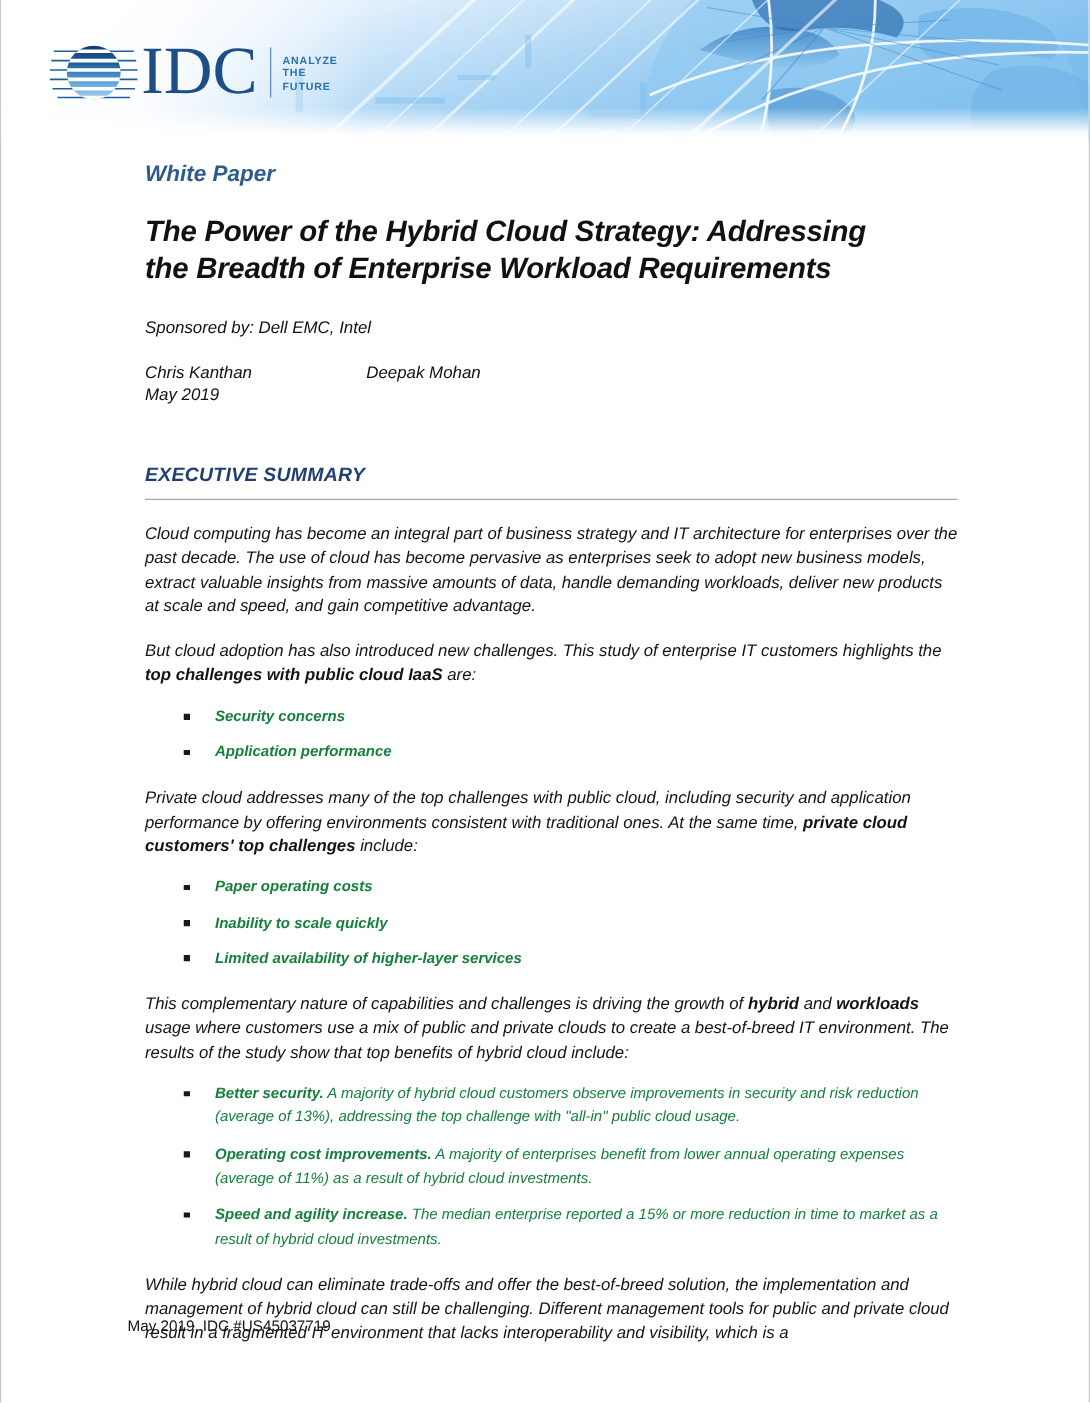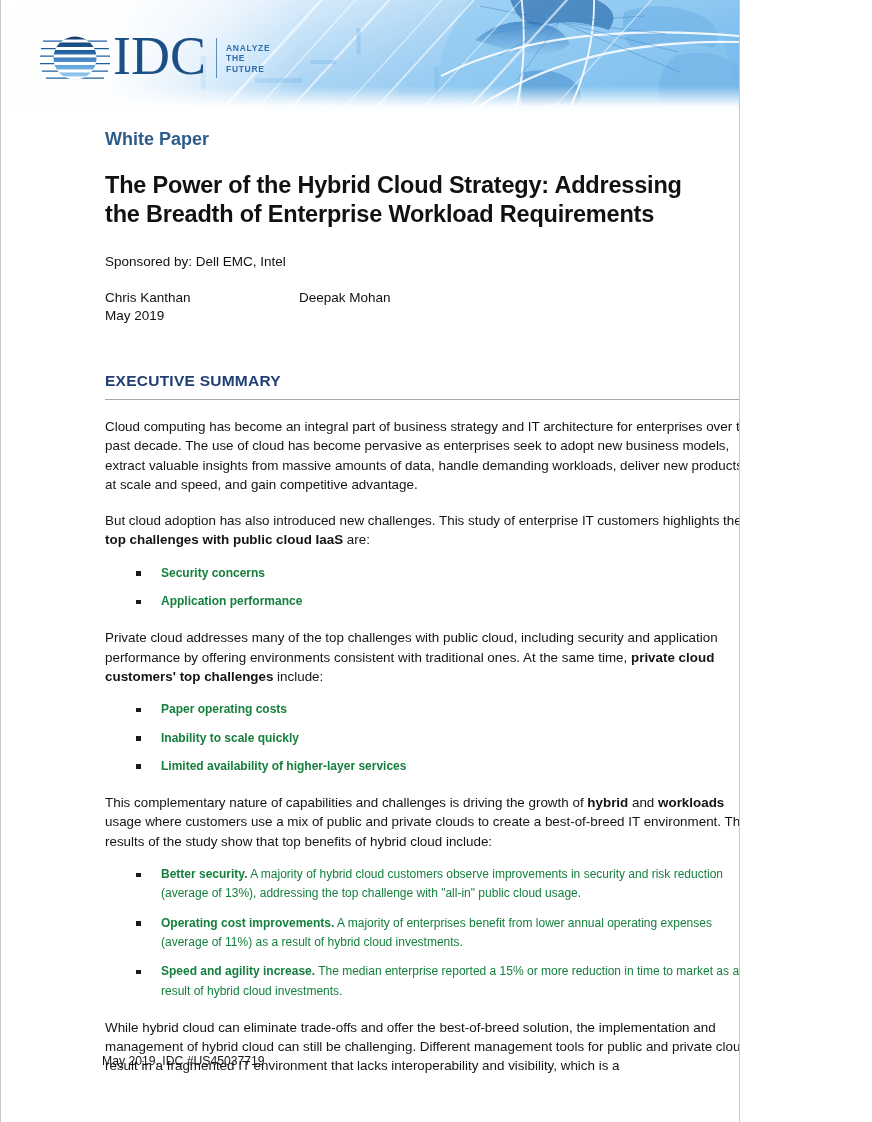--- a/index.html
+++ b/index.html
@@ -7,21 +7,21 @@
     padding: 0;
     background: #ffffff;
   }
   body {
     font-family: "Liberation Sans", sans-serif;
     -webkit-font-smoothing: antialiased;
   }
 
   .page {
     position: relative;
-    width: 740px;
+    width: 872px;
     height: 1122px;
     background: #ffffff;
     box-sizing: border-box;
     border-left: 1px solid #c9c9c9;
     border-right: 1px solid #c9c9c9;
     overflow: hidden;
   }
 
   
   .banner {
@@ -89,23 +89,24 @@
     line-height: 10.5px;
     letter-spacing: 0.7px;
     color: #2f6fae;
     text-transform: uppercase;
     margin-top: 1px;
   }
 
   
   .content {
     position: absolute;
-    left: 104px;
+    left: 115px;
     top: 112px;
     width: 650px;
+    font-style: italic;
   }
 
   .kicker {
     color: #2e5c8a;
     font-size: 18px;
     font-weight: bold;
     line-height: 22px;
     margin: 16px 0 0 0;
   }
 
@@ -125,21 +126,20 @@
     color: #111111;
     margin: 24px 0 0 0;
   }
 
   .authors {
     margin: 19px 0 0 0;
     font-size: 13.5px;
     line-height: 17.5px;
     color: #111111;
     display: flex;
-    gap: 17px;
   }
   .authors-col-1 { width: 177px; flex: none; }
   .authors-col-2 { flex: 1; }
 
   .section-head {
     color: #1f3f73;
     font-size: 15.5px;
     font-weight: bold;
     letter-spacing: 0.25px;
     margin: 48px 0 0 0;

